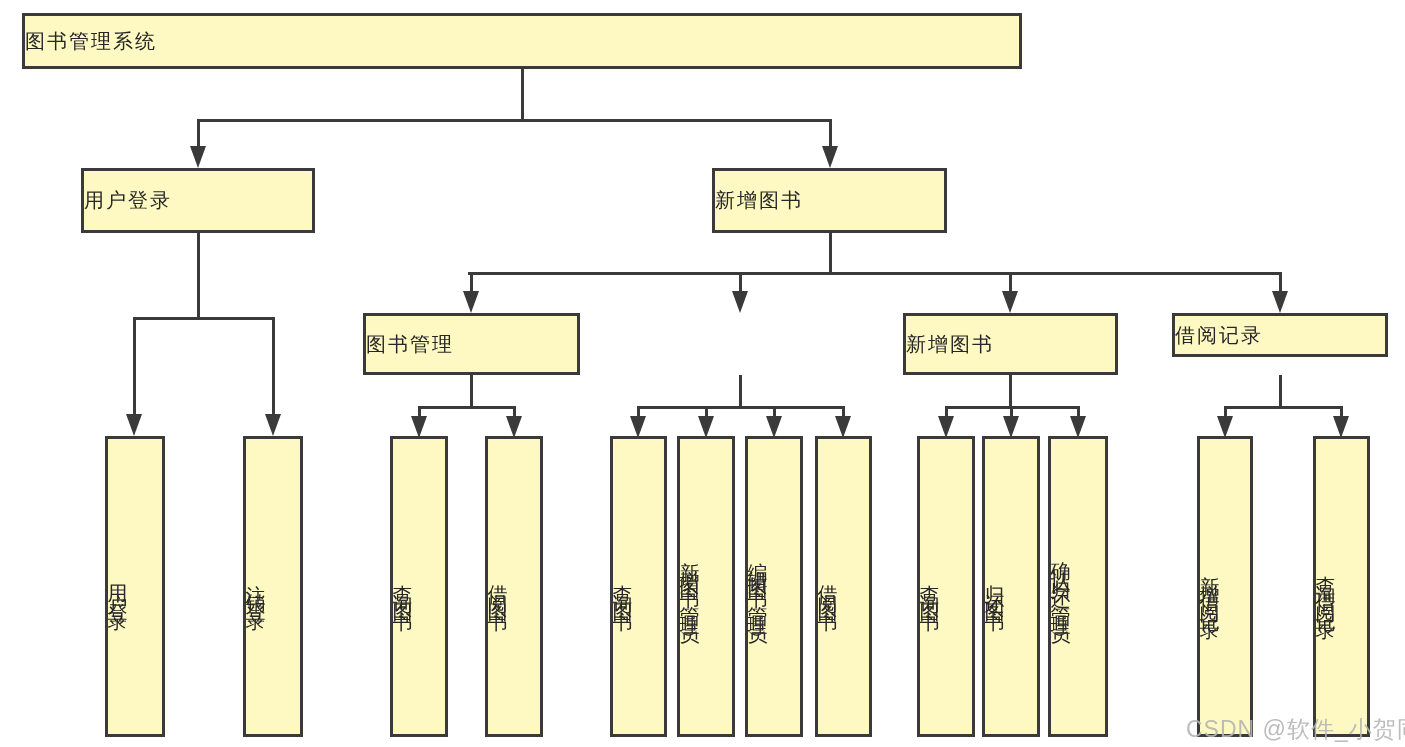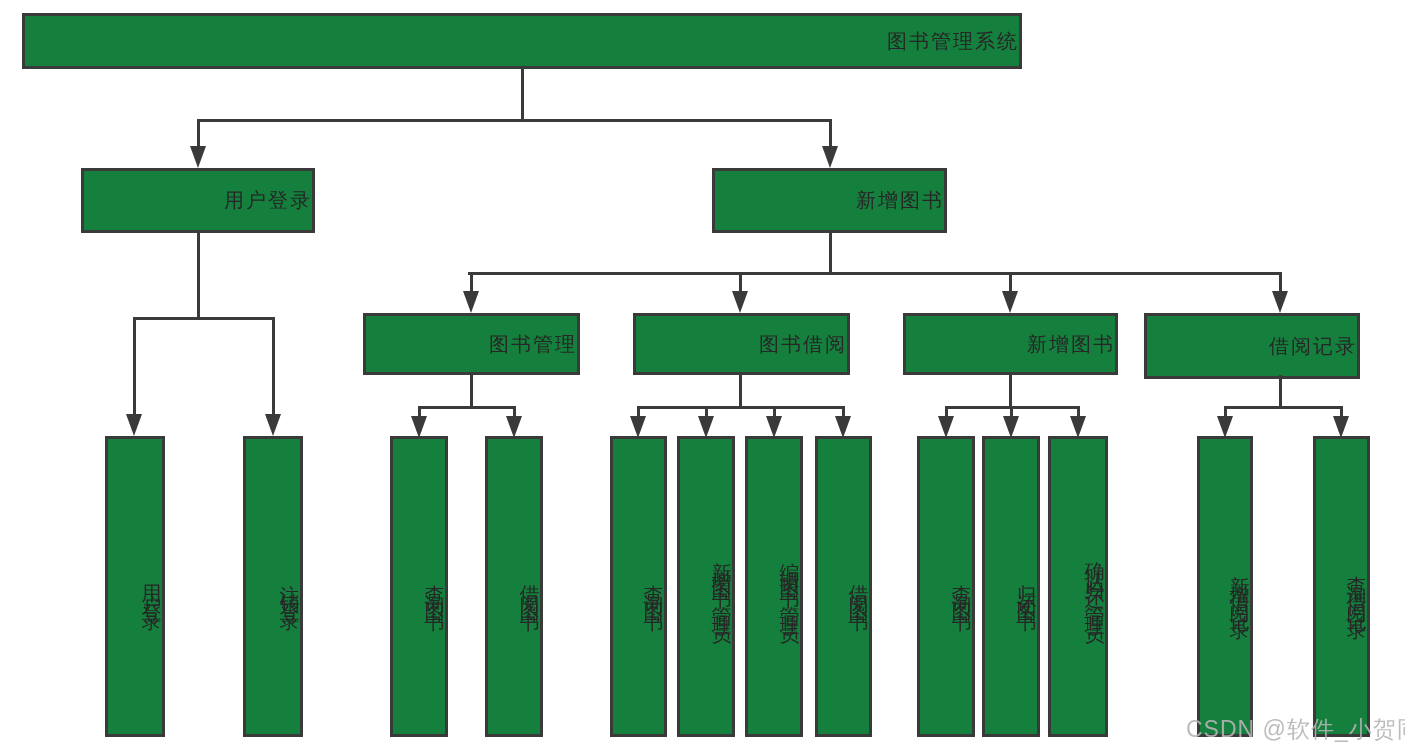--- a/index.html
+++ b/index.html
@@ -10,22 +10,22 @@
   }
   html,body{margin:0;padding:0;background:var(--bg);}
   body{font-family:"Liberation Sans","DejaVu Sans",sans-serif;}
   .stage{
     position:relative;width:1405px;height:747px;background:var(--bg);
     overflow:hidden;
   }
   
   .box,.vbox{
     position:absolute;box-sizing:border-box;
-    border:3px solid var(--line);background:#15803d;
-    display:flex;align-items:center;justify-content:flex-end;
+    border:3px solid var(--line);background:#fef9c3;
+    display:flex;align-items:center;justify-content:flex-start;
     color:var(--text);
   }
   .box{font-size:20px;letter-spacing:2px;white-space:nowrap;}
   .vbox span{
     writing-mode:vertical-rl;text-orientation:mixed;
     font-size:20px;letter-spacing:9px;line-height:1;
     color:var(--text);
   }
   
   .vline{position:absolute;width:3px;background:var(--line);}
@@ -78,27 +78,24 @@
   <div class="vline" style="left:738.5px;top:273px;height:18px;"></div>
   <div class="arrow" style="left:732px;top:291px;"></div>
   <div class="vline" style="left:1008.5px;top:273px;height:18px;"></div>
   <div class="arrow" style="left:1002px;top:291px;"></div>
   <div class="vline" style="left:1278.5px;top:273px;height:18px;"></div>
   <div class="arrow" style="left:1272px;top:291px;"></div>
 
   <div class="box" style="left:363px;top:313px;width:217px;height:62px;">
     <span>图书管理</span>
   </div>
-  <div class="box" style="left:633px;top:313px;width:217px;height:62px;">
-    <span>图书借阅</span>
-  </div>
   <div class="box" style="left:903px;top:313px;width:215px;height:62px;">
     <span>新增图书</span>
   </div>
-  <div class="box" style="left:1144px;top:313px;width:216px;height:66px;">
+  <div class="box" style="left:1172px;top:313px;width:216px;height:44px;">
     <span>借阅记录</span>
   </div>
 
   <div class="vline" style="left:469.5px;top:375px;height:33.5px;"></div>
   <div class="hline" style="left:417.5px;top:405.5px;width:98px;"></div>
   <div class="vline" style="left:417.5px;top:407px;height:9px;"></div>
   <div class="arrow" style="left:411px;top:416px;"></div>
   <div class="vline" style="left:512.5px;top:407px;height:9px;"></div>
   <div class="arrow" style="left:506px;top:416px;"></div>
 

